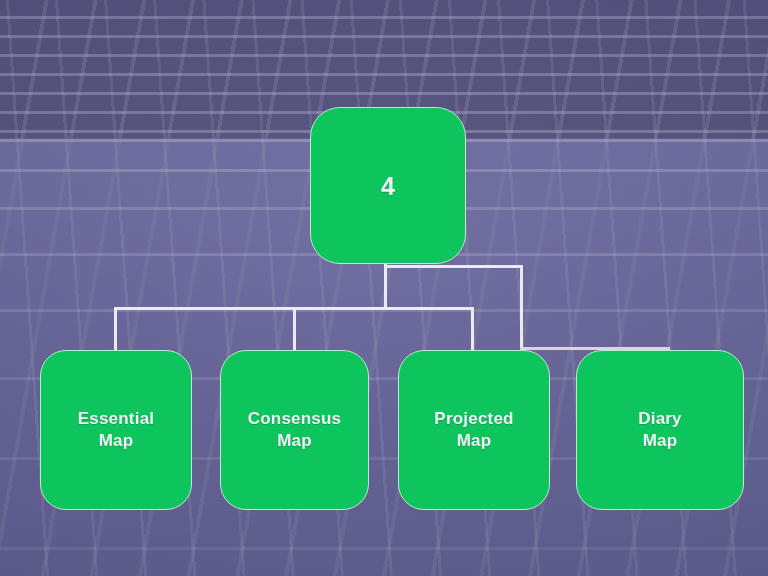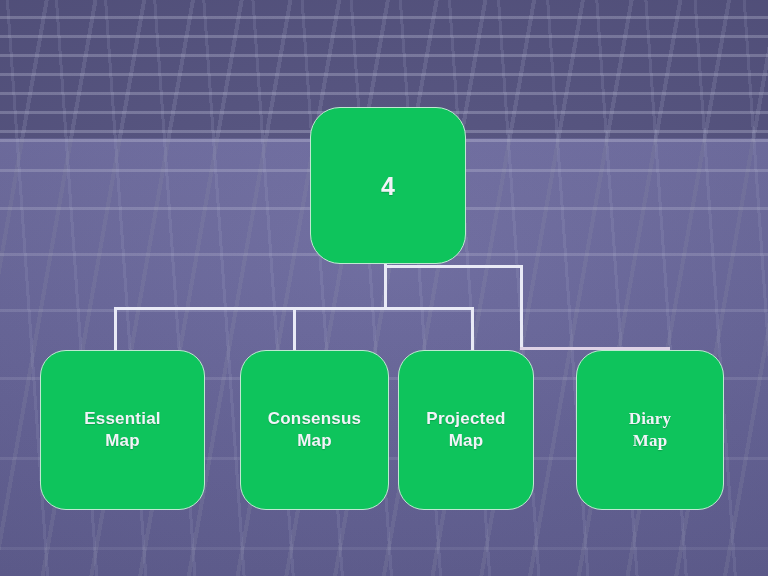--- a/index.html
+++ b/index.html
@@ -105,24 +105,24 @@
   .node-root {
     left: 310px; top: 107px; width: 156px; height: 157px;
     font-size: 25px;
     border-radius: 30px;
   }
   .node-leaf {
     top: 350px; height: 160px;
     font-size: 17px;
     border-radius: 26px;
   }
-  .leaf-1 { left: 40px;  width: 165px; }
-  .leaf-2 { left: 220px; width: 149px; margin-left: 20px; }
-  .leaf-3 { left: 398px; width: 136px; }
-  .leaf-4 { left: 576px; width: 148px; font-family: Liberation Serif, serif; }
+  .leaf-1 { left: 40px;  width: 152px; }
+  .leaf-2 { left: 220px; width: 149px; }
+  .leaf-3 { left: 398px; width: 152px; }
+  .leaf-4 { left: 576px; width: 168px; }
 
   .node-lines { display: block; }
 </style>
 </head>
 <body>
 
 <div id="slide">
 
   <div class="bg-layer bg-base"></div>
   <div class="bg-layer bg-v"></div>

